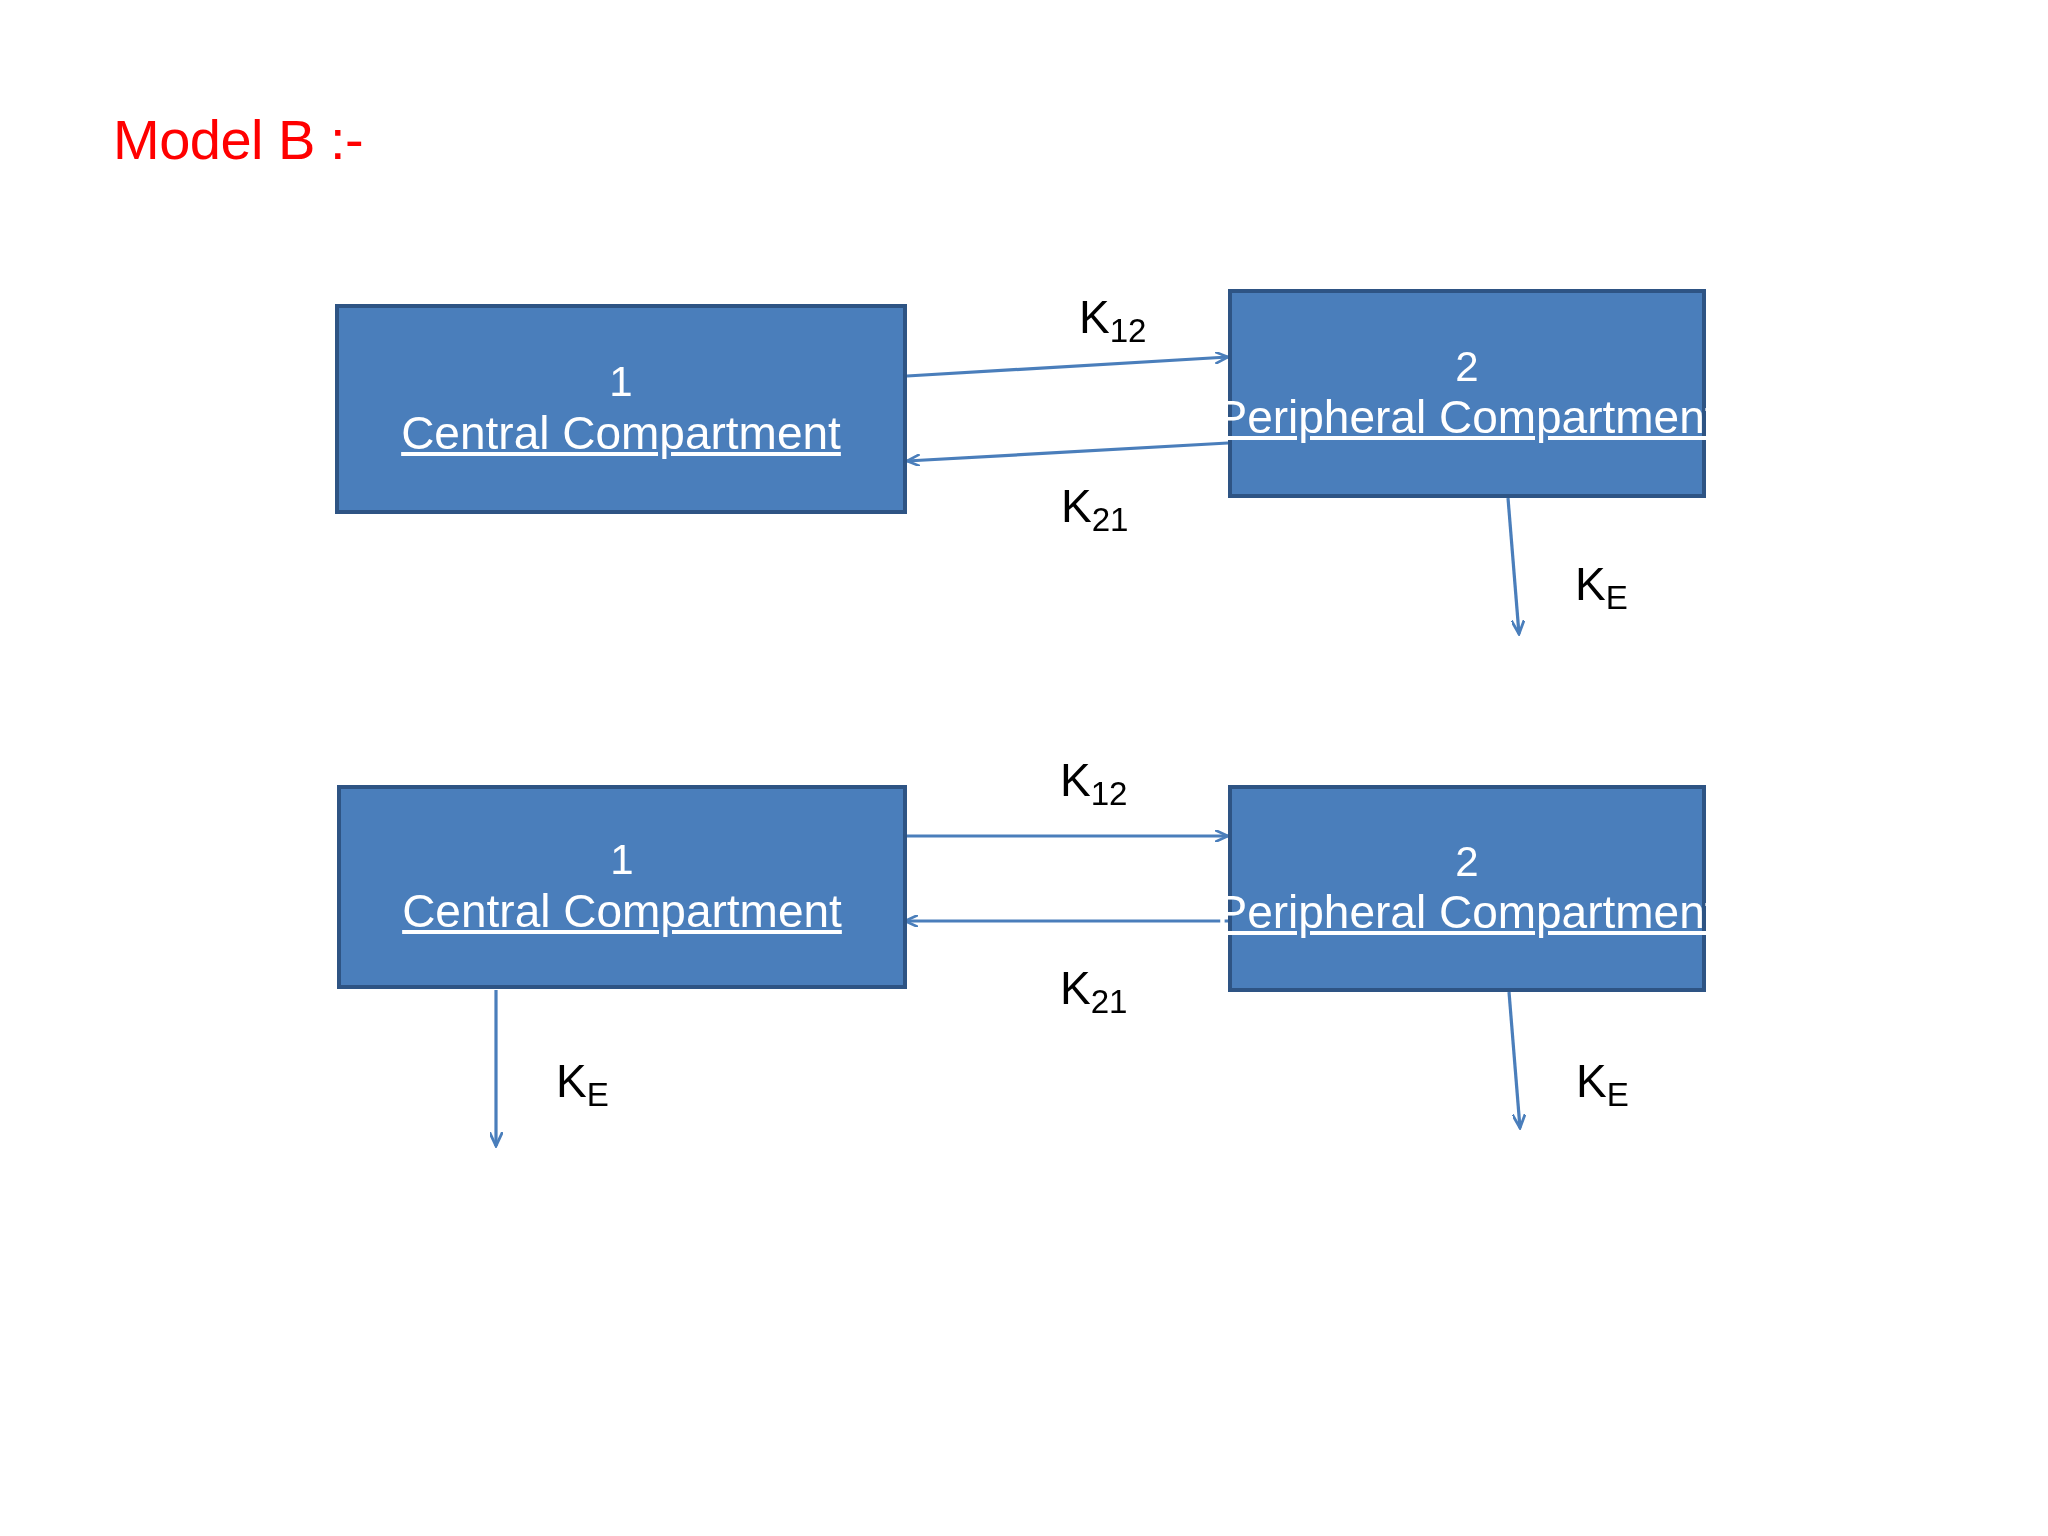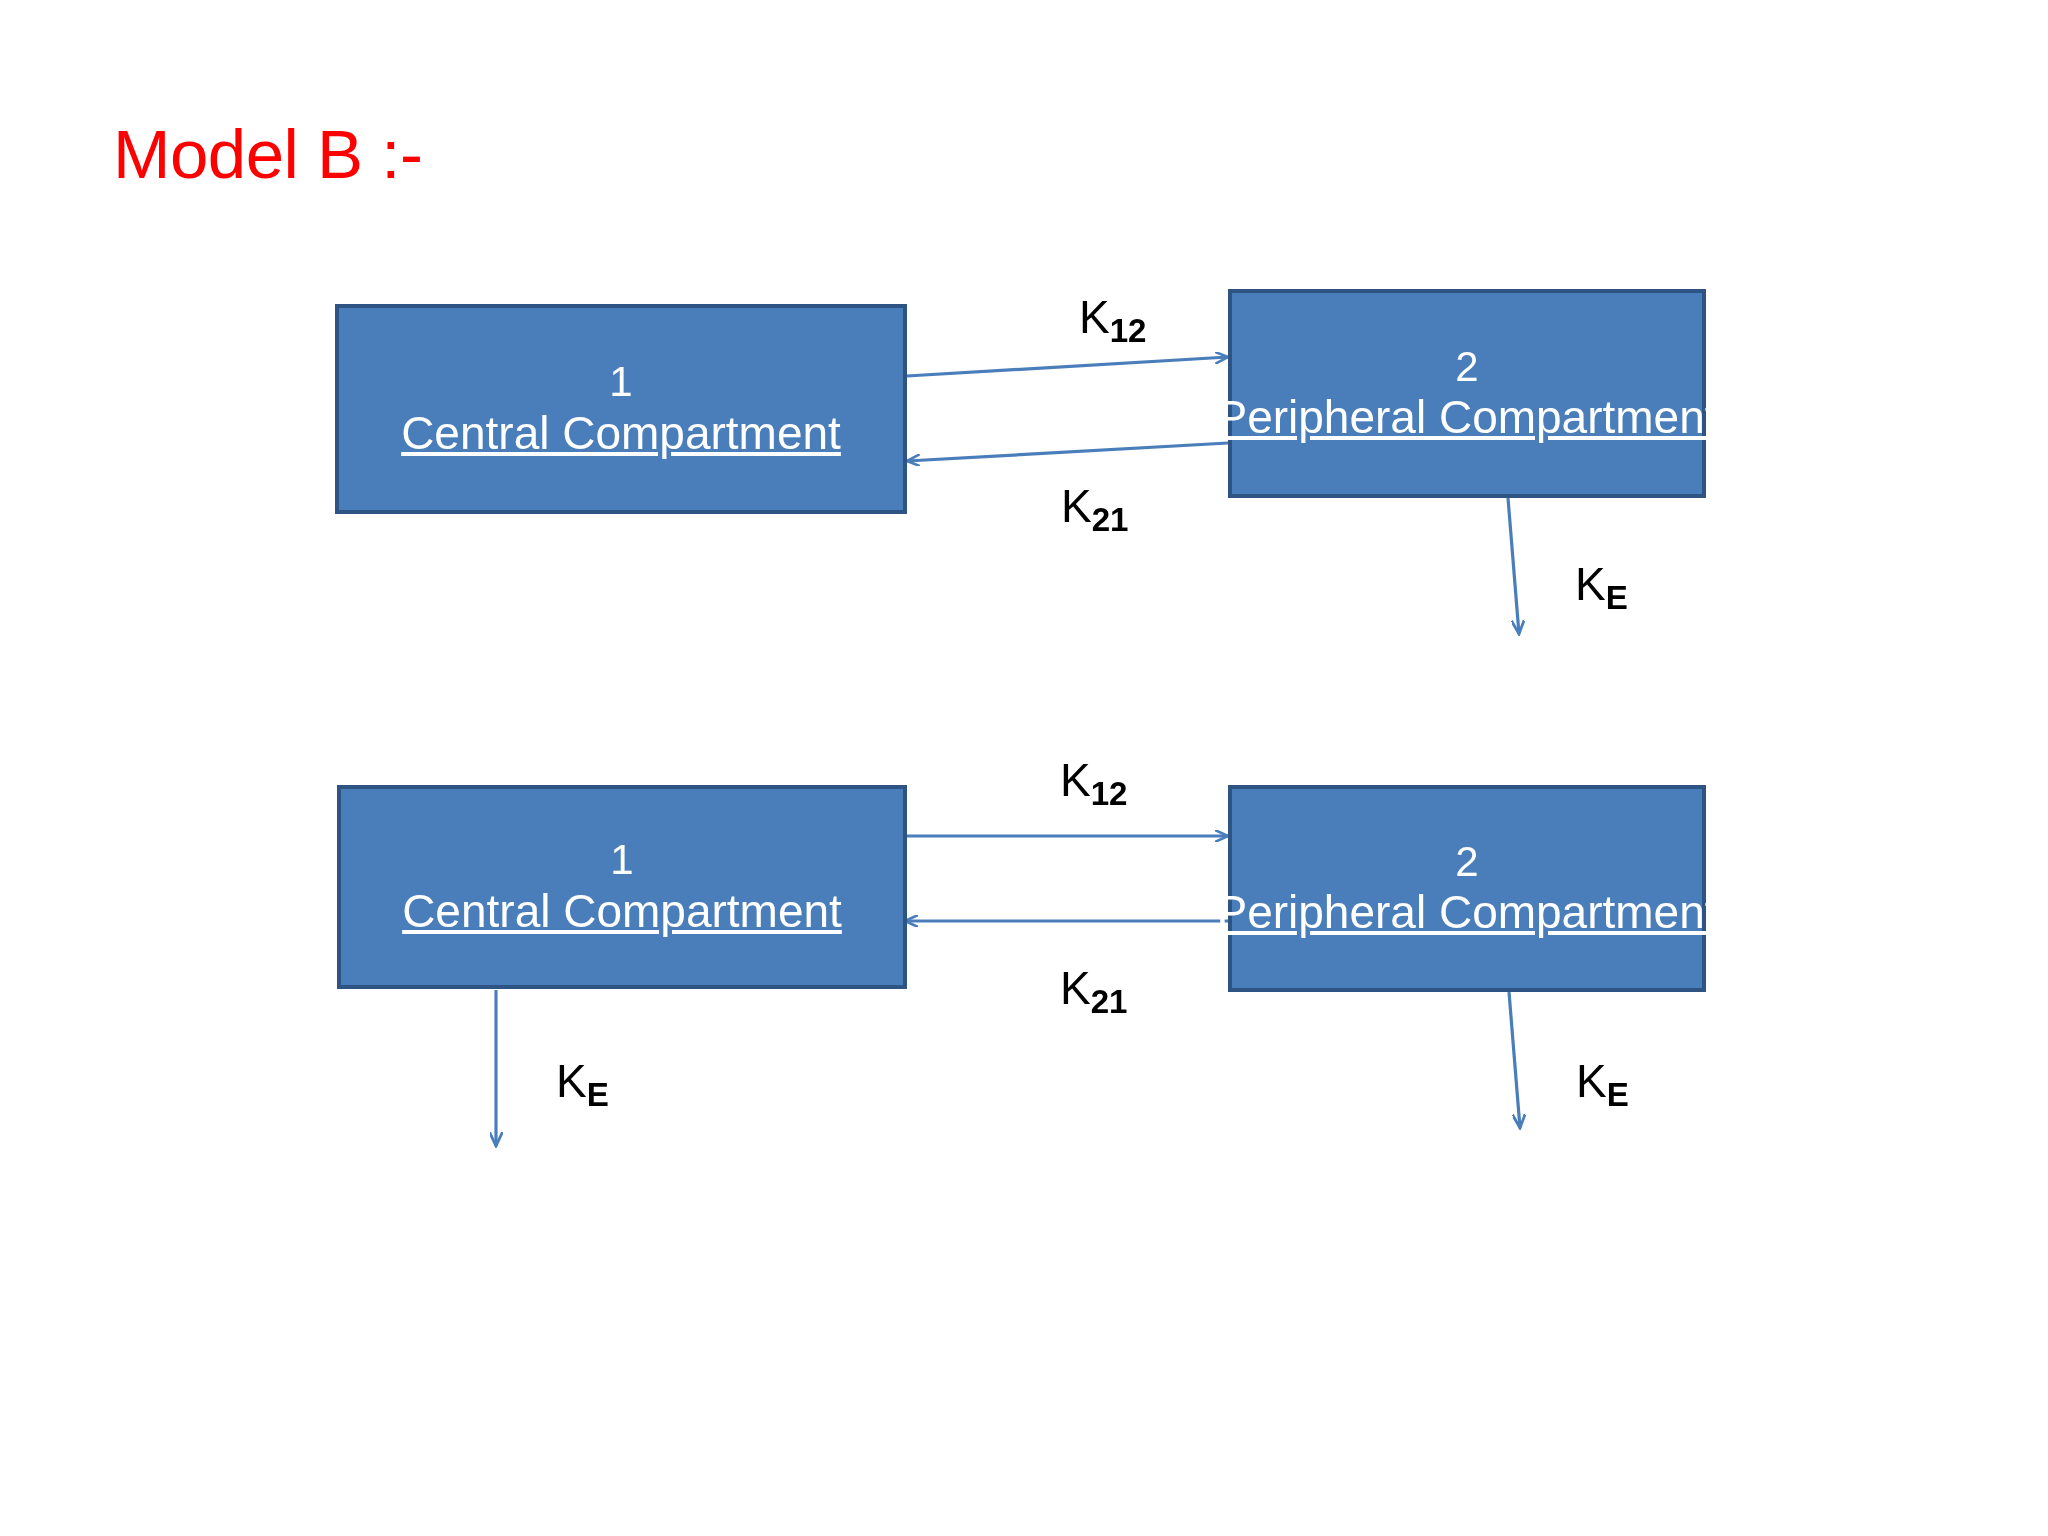--- a/index.html
+++ b/index.html
@@ -15,26 +15,25 @@
     position: relative;
     width: 2048px;
     height: 1536px;
     background: #ffffff;
     overflow: hidden;
   }
   .model-title {
     position: absolute;
     color: #FF0000;
     font-family: "Liberation Sans", sans-serif;
-    font-size: 69px;
+    font-size: 56px;
     font-weight: 400;
     line-height: 1;
     white-space: nowrap;
     letter-spacing: -0.5px;
-    margin-top: 8px;
   }
   #title-model-b { left: 113px; top: 112px; }
   #title-model-c { left: 113px; top: 651px; }
 
   .compartment {
     position: absolute;
     box-sizing: border-box;
     background: #4A7EBB;
     border: 4px solid #2E5484;
     color: #FFFFFF;
@@ -71,21 +70,20 @@
     font-family: "Liberation Sans", sans-serif;
     font-size: 46px;
     line-height: 1;
     white-space: nowrap;
     font-weight: 400;
   }
   .rate-label sub {
     font-size: 0.72em;
     vertical-align: -0.28em;
     letter-spacing: 0;
-    font-weight: bold;
   }
 
   #svg-arrows {
     position: absolute;
     left: 0;
     top: 0;
     width: 2048px;
     height: 1536px;
     pointer-events: none;
   }

